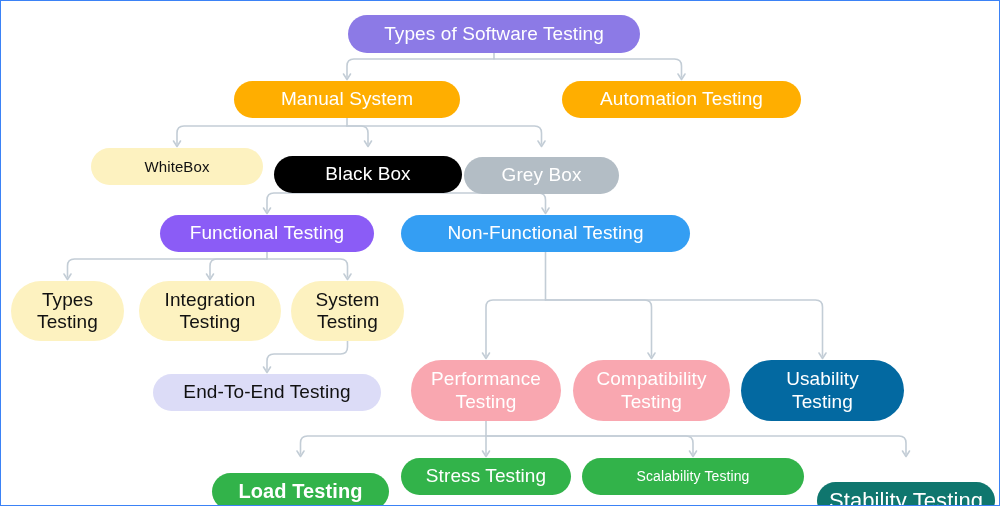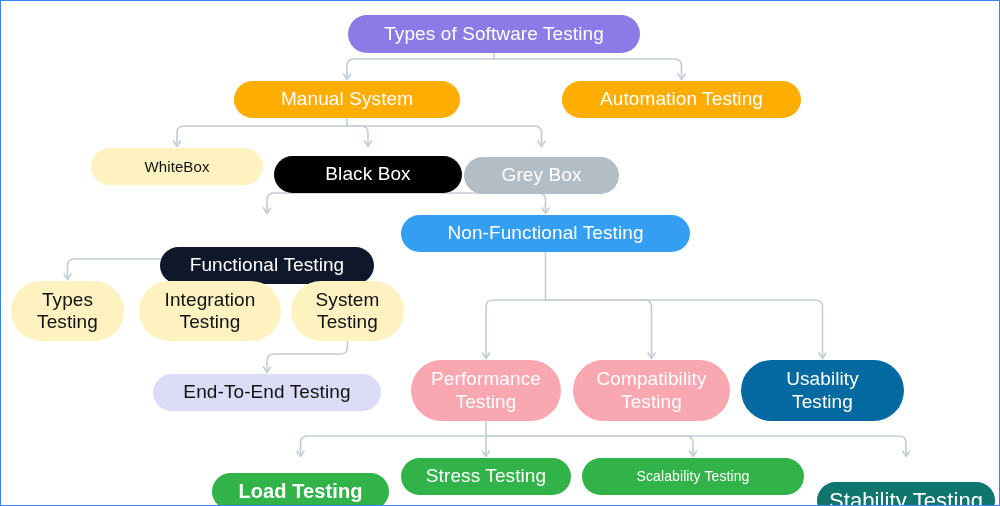--- a/index.html
+++ b/index.html
@@ -124,21 +124,21 @@
         <path d="M 262.5 366 L 266 371.5 L 269.5 366" stroke="#c3cdd6" stroke-width="1.6" fill="none" stroke-linecap="round" stroke-linejoin="round"></path>
       </g>
     </svg>
   <div id="node-layer">
       <div class="node" style="left: 347px; top: 14px; width: 292px; height: 38px; background: rgb(140, 122, 230); color: rgb(255, 255, 255); font-size: 19px;">Types of Software Testing</div>
       <div class="node" style="left: 233px; top: 80px; width: 226px; height: 37px; background: rgb(255, 174, 0); color: rgb(255, 255, 255); font-size: 19px;">Manual System</div>
       <div class="node" style="left: 561px; top: 80px; width: 239px; height: 37px; background: rgb(255, 174, 0); color: rgb(255, 255, 255); font-size: 19px;">Automation Testing</div>
       <div class="node" style="left: 90px; top: 147px; width: 172px; height: 37px; background: rgb(253, 242, 192); color: rgb(17, 17, 17); font-size: 15px;">WhiteBox</div>
       <div class="node" style="left: 273px; top: 155px; width: 188px; height: 37px; background: rgb(0, 0, 0); color: rgb(255, 255, 255); font-size: 19px;">Black Box</div>
       <div class="node" style="left: 463px; top: 147px; width: 155px; height: 37px; background: rgb(179, 189, 197); color: rgb(255, 255, 255); font-size: 19px; margin-top: 9px;">Grey Box</div>
-      <div class="node" style="left: 159px; top: 214px; width: 214px; height: 37px; background: #0f172a; color: rgb(255, 255, 255); font-size: 19px; margin-top: 32px;">Functional Testing</div>
+      <div class="node" style="left: 159px; top: 214px; width: 214px; height: 37px; background: #8b5cf6; color: rgb(255, 255, 255); font-size: 19px;">Functional Testing</div>
       <div class="node" style="left: 400px; top: 214px; width: 289px; height: 37px; background: rgb(52, 158, 243); color: rgb(255, 255, 255); font-size: 19px;">Non-Functional Testing</div>
       <div class="node" style="left: 10px; top: 280px; width: 113px; height: 60px; background: rgb(253, 242, 192); color: rgb(17, 17, 17); font-size: 19px;">Types
 Testing</div>
       <div class="node" style="left: 138px; top: 280px; width: 142px; height: 60px; background: rgb(253, 242, 192); color: rgb(17, 17, 17); font-size: 19px;">Integration
 Testing</div>
       <div class="node" style="left: 290px; top: 280px; width: 113px; height: 60px; background: rgb(253, 242, 192); color: rgb(17, 17, 17); font-size: 19px;">System
 Testing</div>
       <div class="node" style="left: 152px; top: 373px; width: 228px; height: 37px; background: rgb(220, 220, 247); color: rgb(17, 17, 17); font-size: 19px;">End-To-End Testing</div>
       <div class="node" style="left: 410px; top: 359px; width: 150px; height: 61px; background: rgb(249, 167, 176); color: rgb(255, 255, 255); font-size: 19px;">Performance
 Testing</div>

